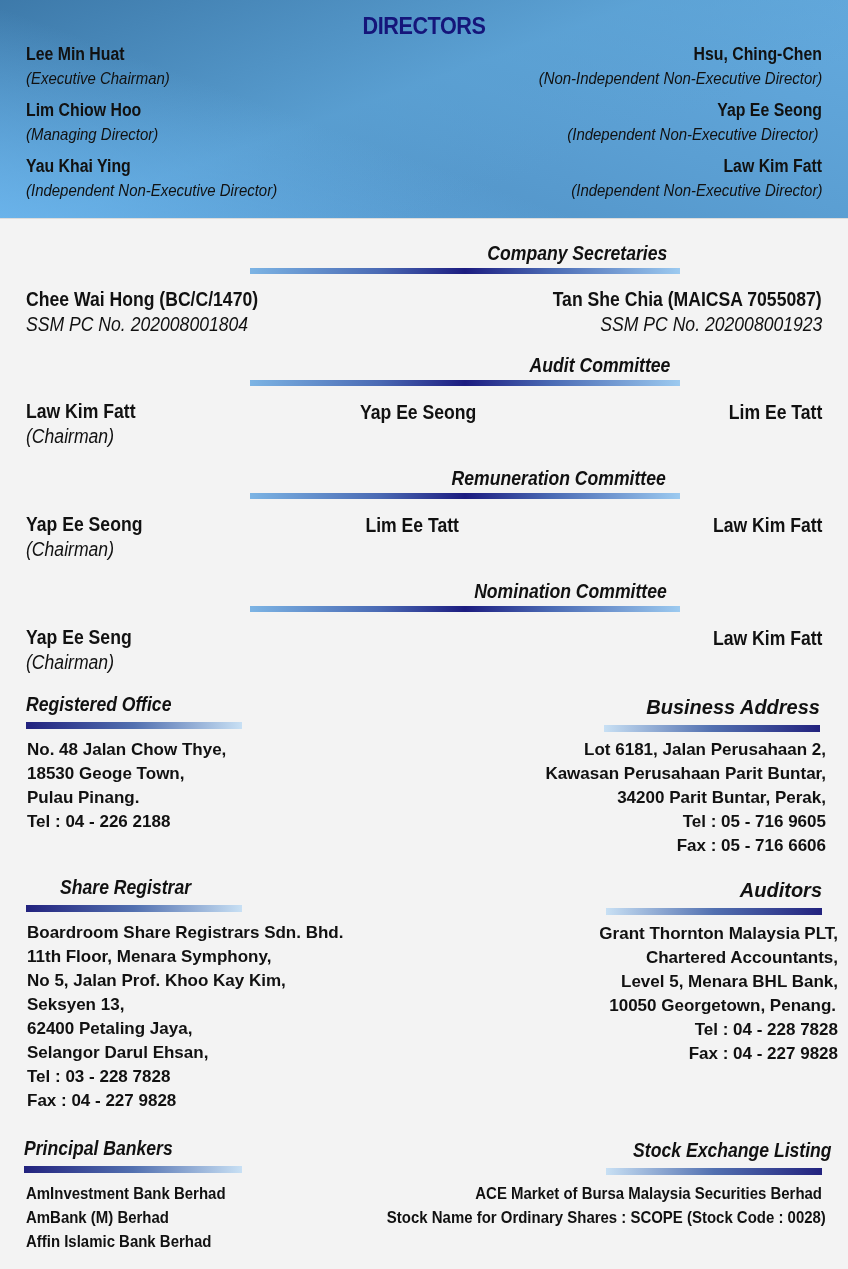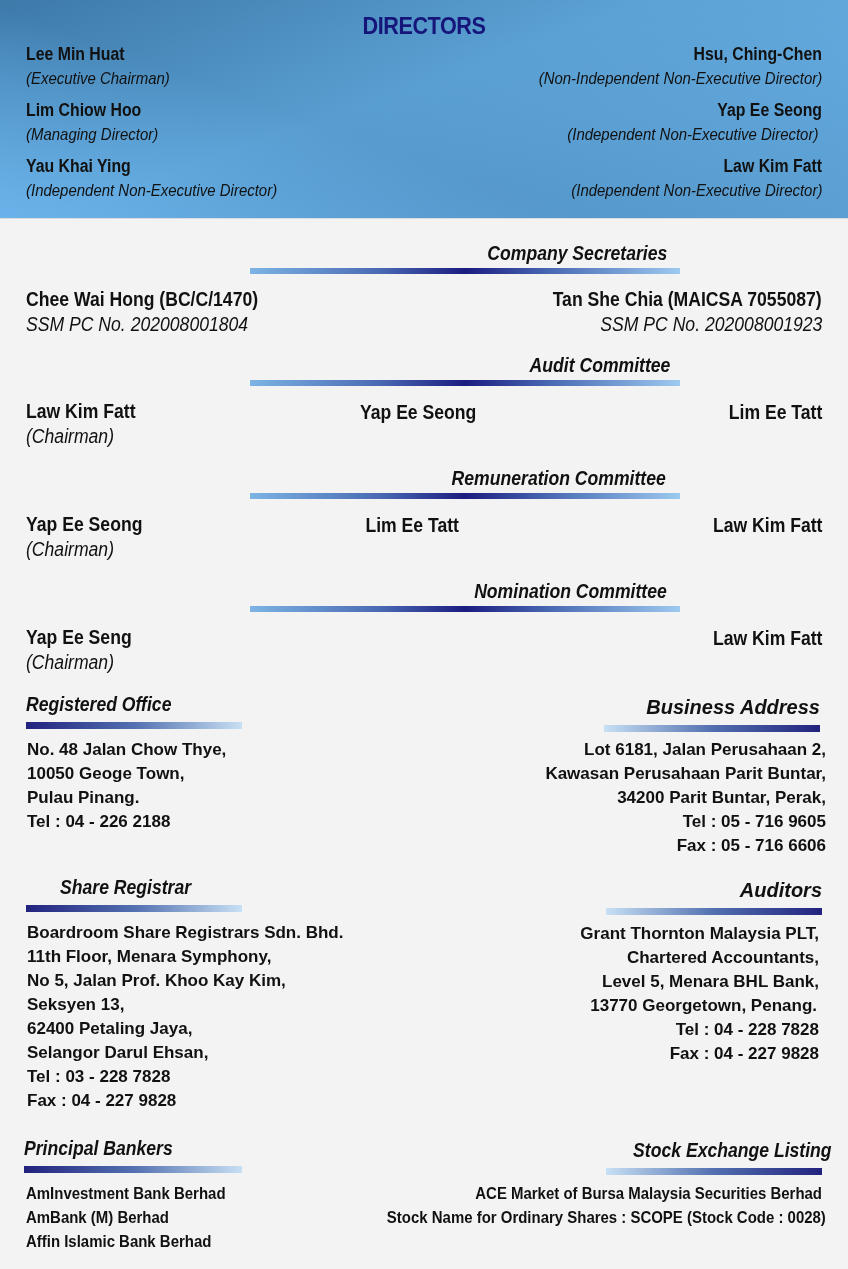--- a/index.html
+++ b/index.html
@@ -132,21 +132,21 @@
 <div class="txt b" style="left:26px; top:625px;"><span class="squeeze">Yap Ee Seng</span></div>
 <div class="txt i" style="left:26px; top:650px;"><span class="squeeze">(Chairman)</span></div>
 <div class="txt b" style="right:26px; top:626px; text-align:right;"><span class="squeeze r">Law Kim Fatt</span></div>
 
 <div class="side-head left" style="left:26px; top:692px; width:216px;">
   <div class="t"><span class="squeeze">Registered Office</span></div>
   <div class="bar"></div>
 </div>
 <div class="block" style="left:27px; top:738px;">
   <div>No. 48 Jalan Chow Thye,</div>
-  <div>10050 Geoge Town,</div>
+  <div>18530 Geoge Town,</div>
   <div>Pulau Pinang.</div>
   <div>Tel : 04 - 226 2188</div>
 </div>
 
 <div class="side-head right" style="right:28px; top:695px; width:216px;">
   <div class="t">Business Address</div>
   <div class="bar"></div>
 </div>
 <div class="block right" style="right:22px; top:738px;">
   <div>Lot 6181, Jalan Perusahaan 2,</div>
@@ -168,25 +168,25 @@
   <div>62400 Petaling Jaya,</div>
   <div>Selangor Darul Ehsan,</div>
   <div>Tel  : 03 - 228 7828</div>
   <div>Fax : 04 - 227 9828</div>
 </div>
 
 <div class="side-head right" style="right:26px; top:878px; width:216px;">
   <div class="t">Auditors</div>
   <div class="bar"></div>
 </div>
-<div class="block right" style="right:29px; top:922px;margin-left:10px;">
+<div class="block right" style="right:10px; top:922px;margin-left:10px;">
   <div>Grant Thornton Malaysia PLT,</div>
   <div>Chartered Accountants,</div>
   <div>Level 5, Menara BHL Bank,</div>
-  <div style="margin-right:2px;">13770 Georgetown, Penang.</div>
+  <div style="margin-right:2px;">10050 Georgetown, Penang.</div>
   <div>Tel  : 04 - 228 7828</div>
   <div>Fax : 04 - 227 9828</div>
 </div>
 
 <div class="side-head left" style="left:24px; top:1136px; width:218px;">
   <div class="t"><span class="squeeze">Principal Bankers</span></div>
   <div class="bar"></div>
 </div>
 <div class="block" style="left:26px; top:1182px;">
   <div><span class="squeeze">AmInvestment Bank Berhad</span></div>

